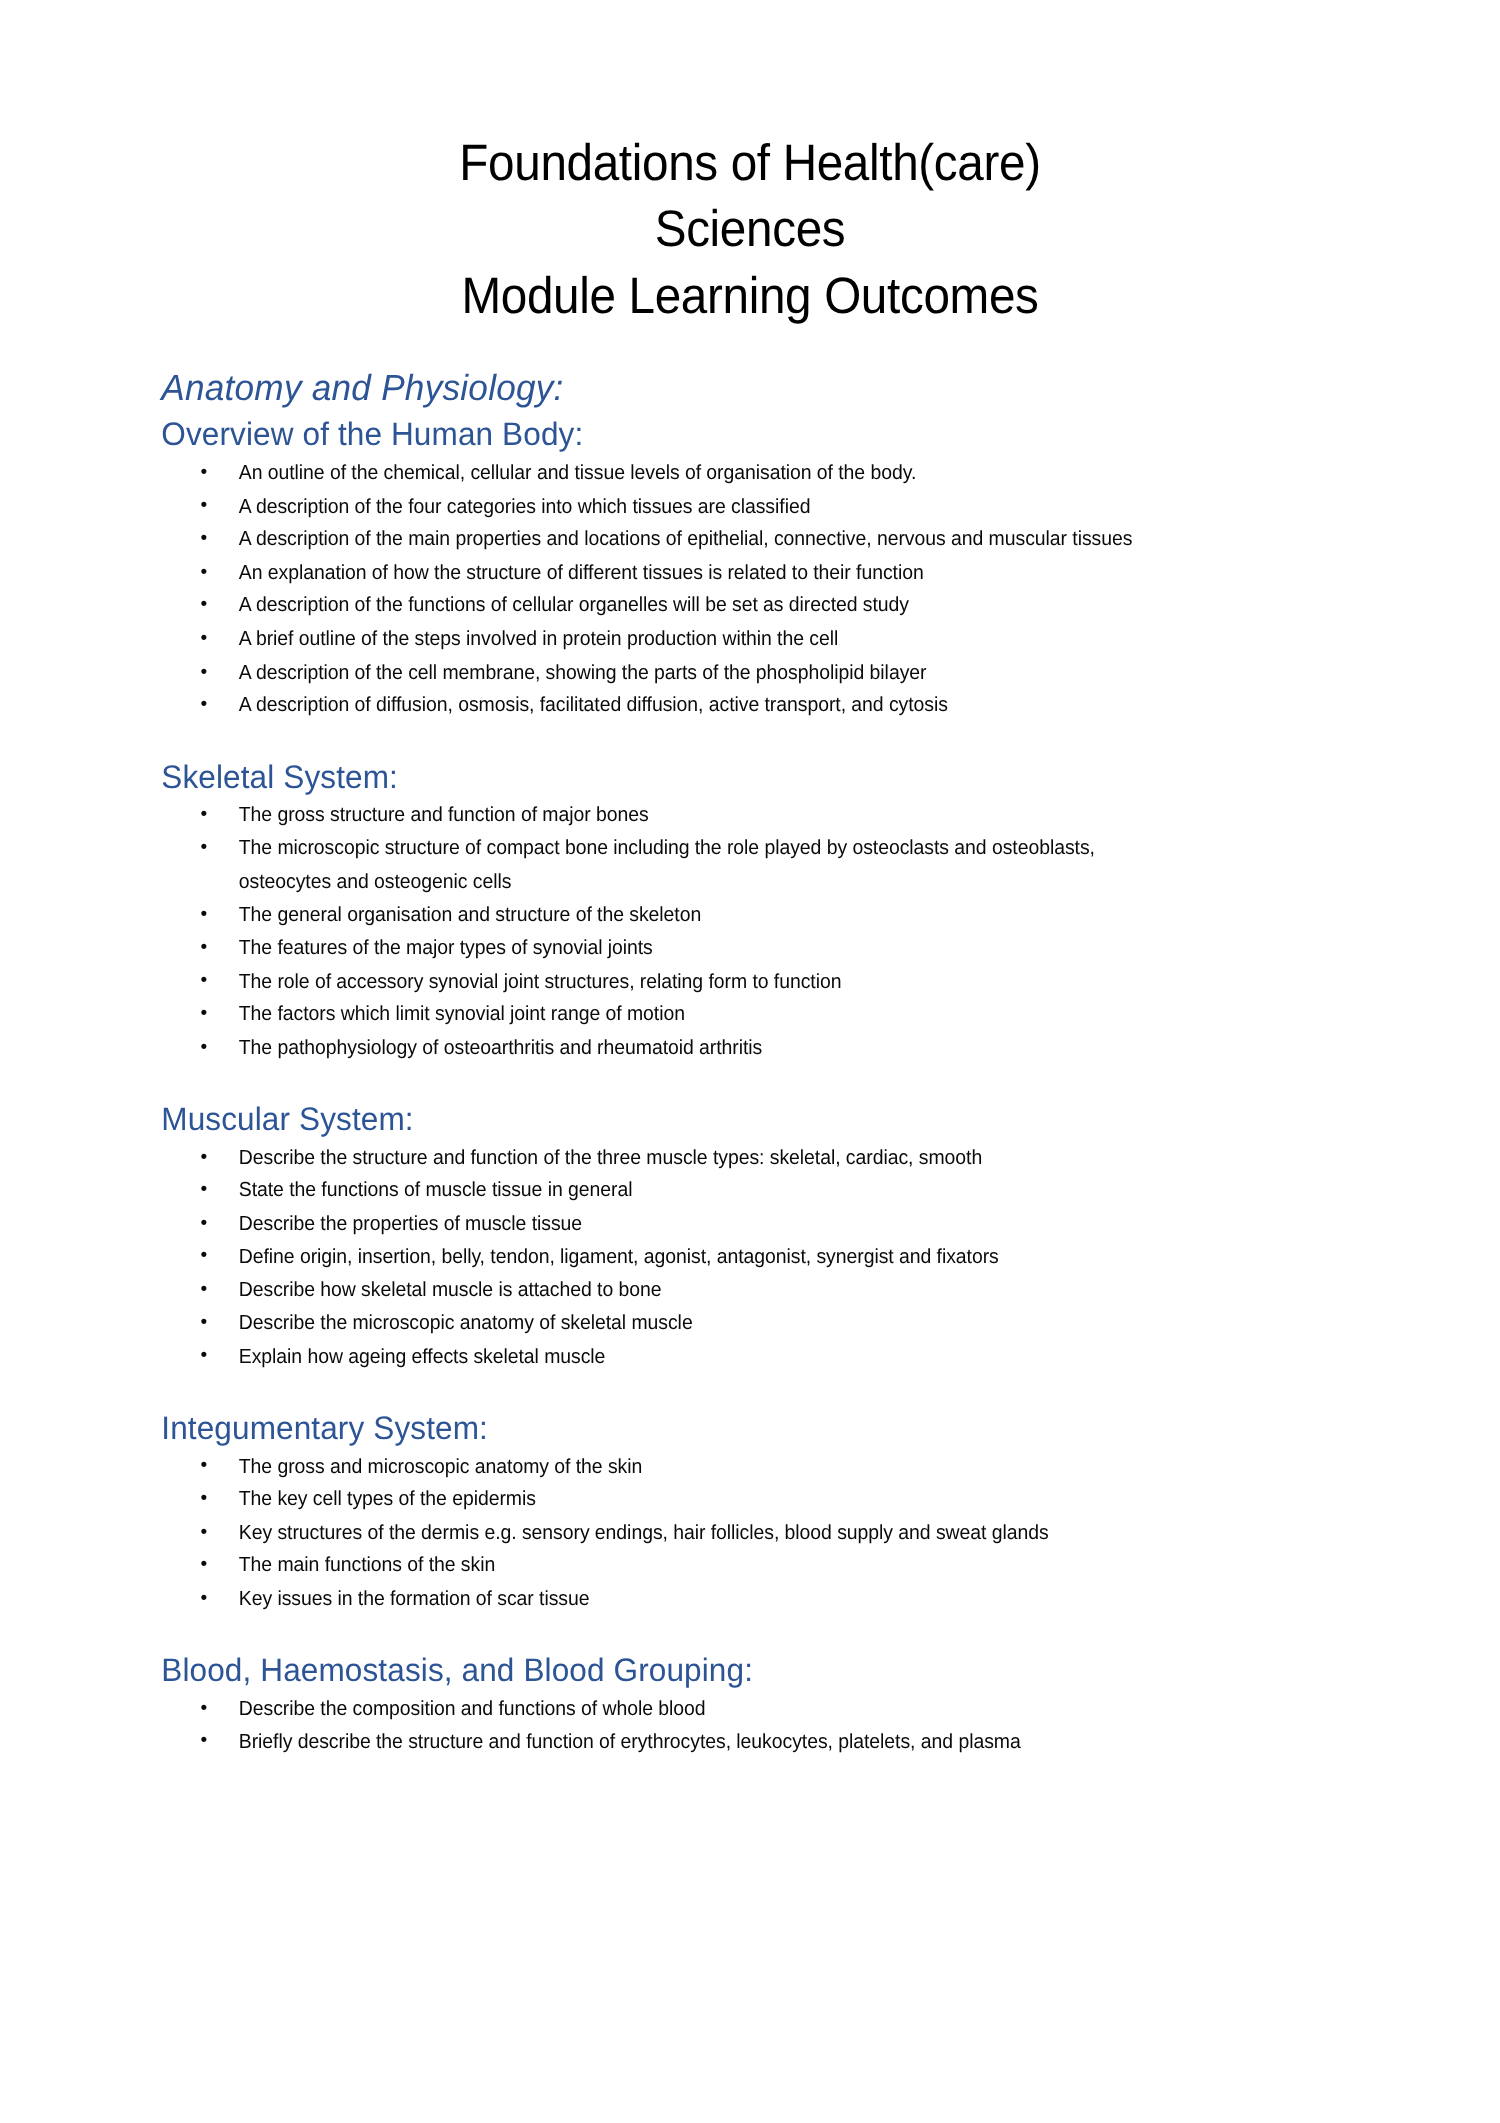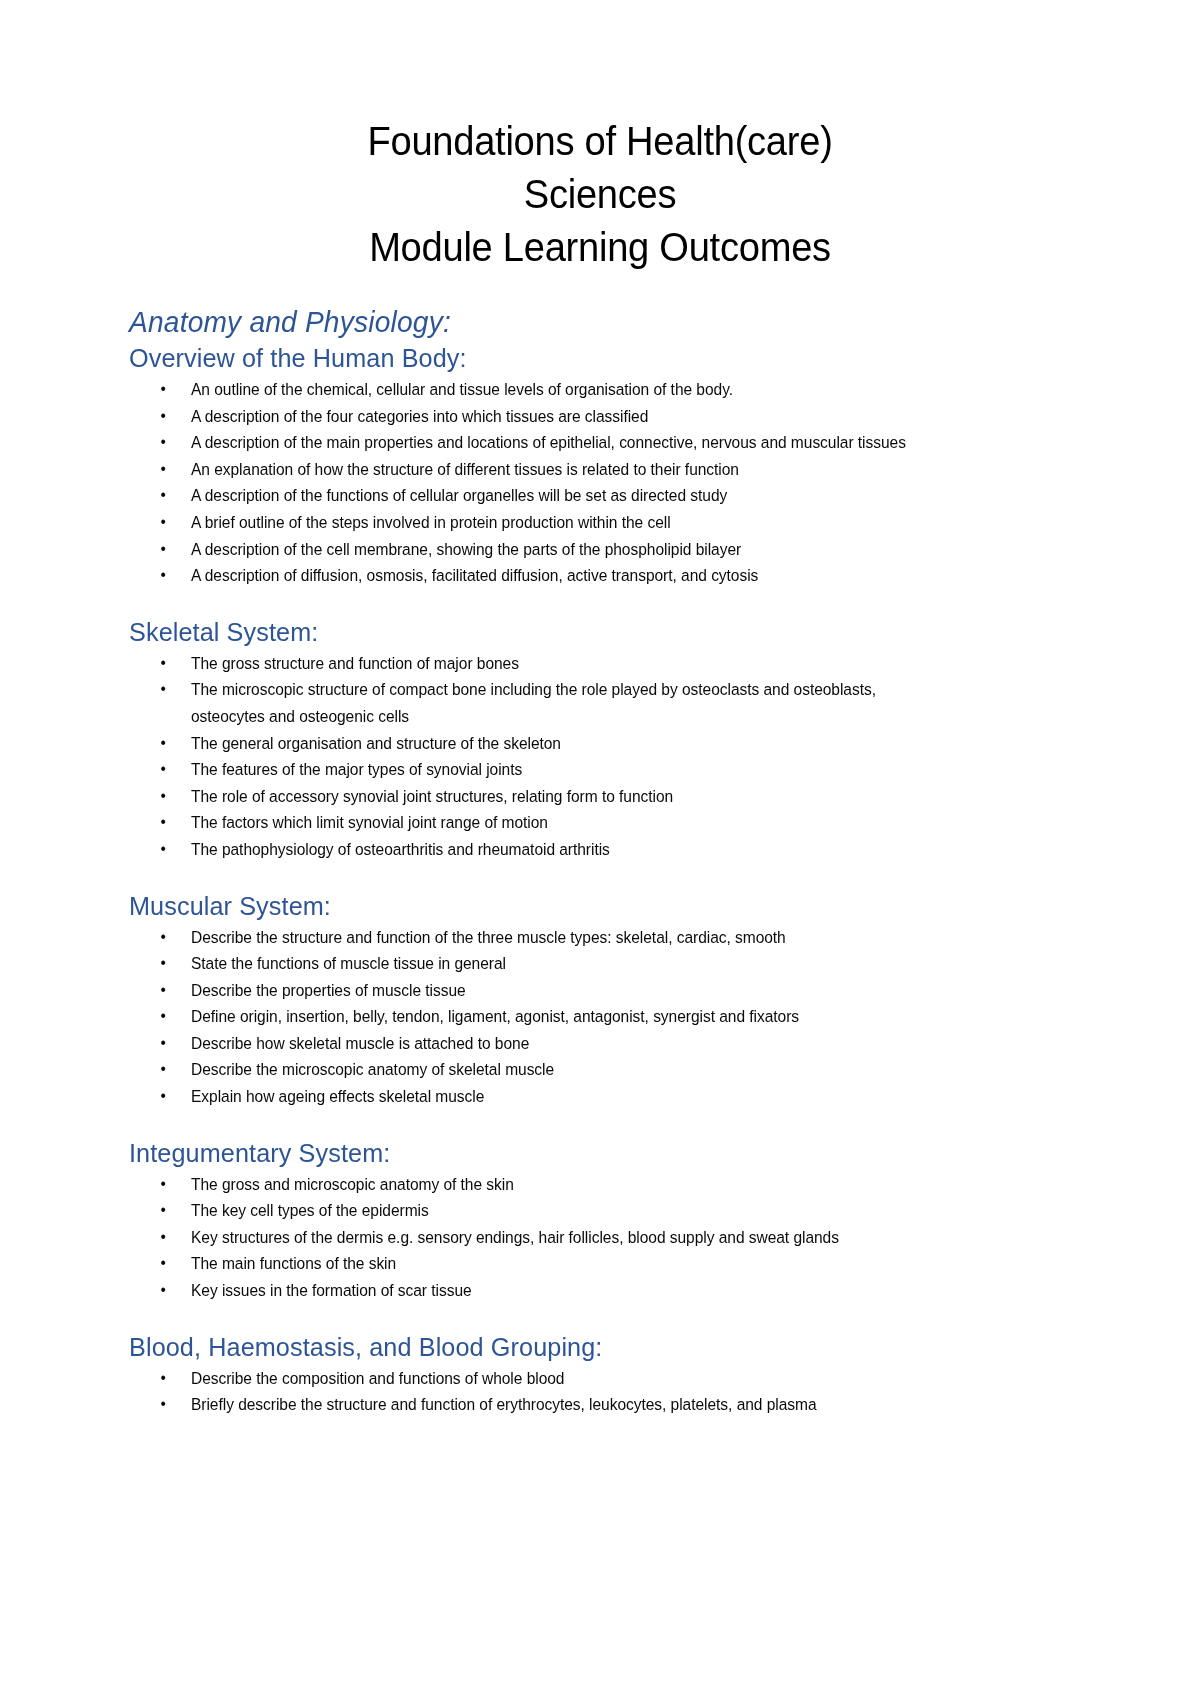--- a/index.html
+++ b/index.html
@@ -11,21 +11,21 @@
     position: relative;
     width: 1200px;
     height: 1698px;
     background: #ffffff;
     font-family: "Liberation Sans", sans-serif;
     overflow: hidden;
   }
   .content {
     position: absolute;
     left: 0;
-    top: 11px;
+    top: 0;
     width: 1200px;
     padding: 0;
   }
 
   
   .doc-title {
     text-align: center;
     color: #000000;
     font-family: "Liberation Sans", sans-serif;
     font-size: 41px;

